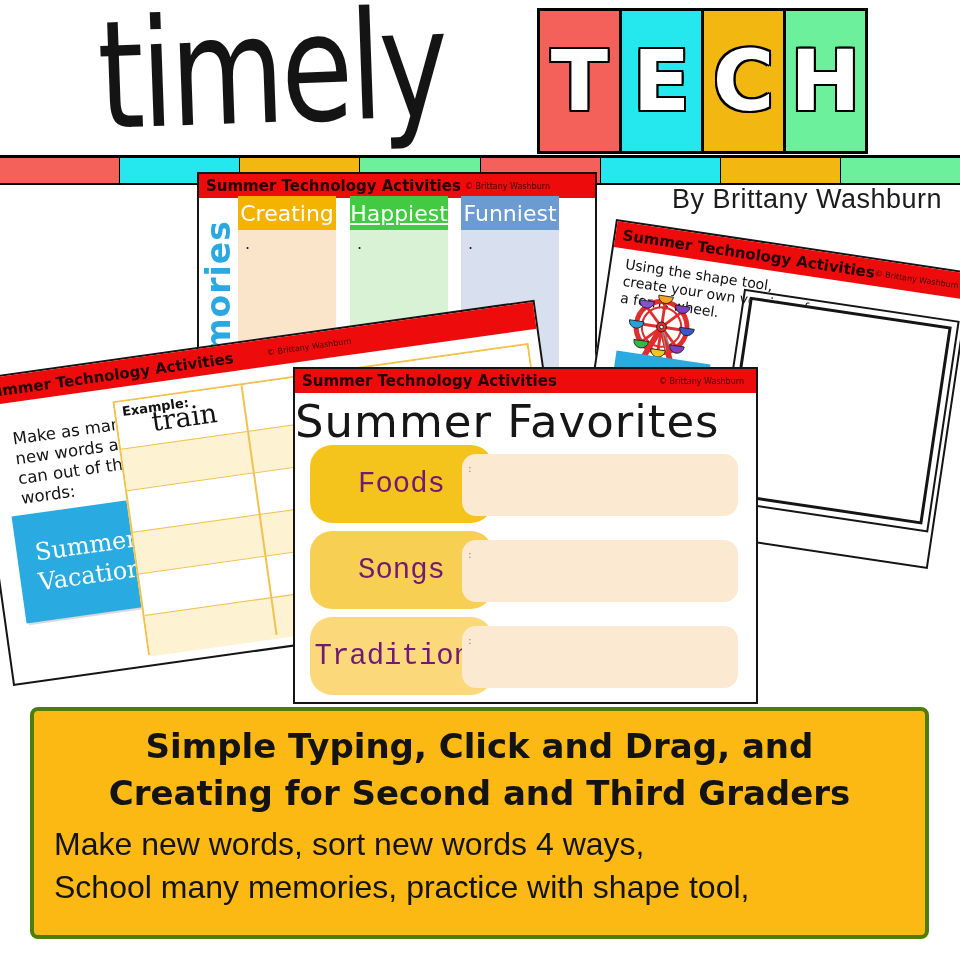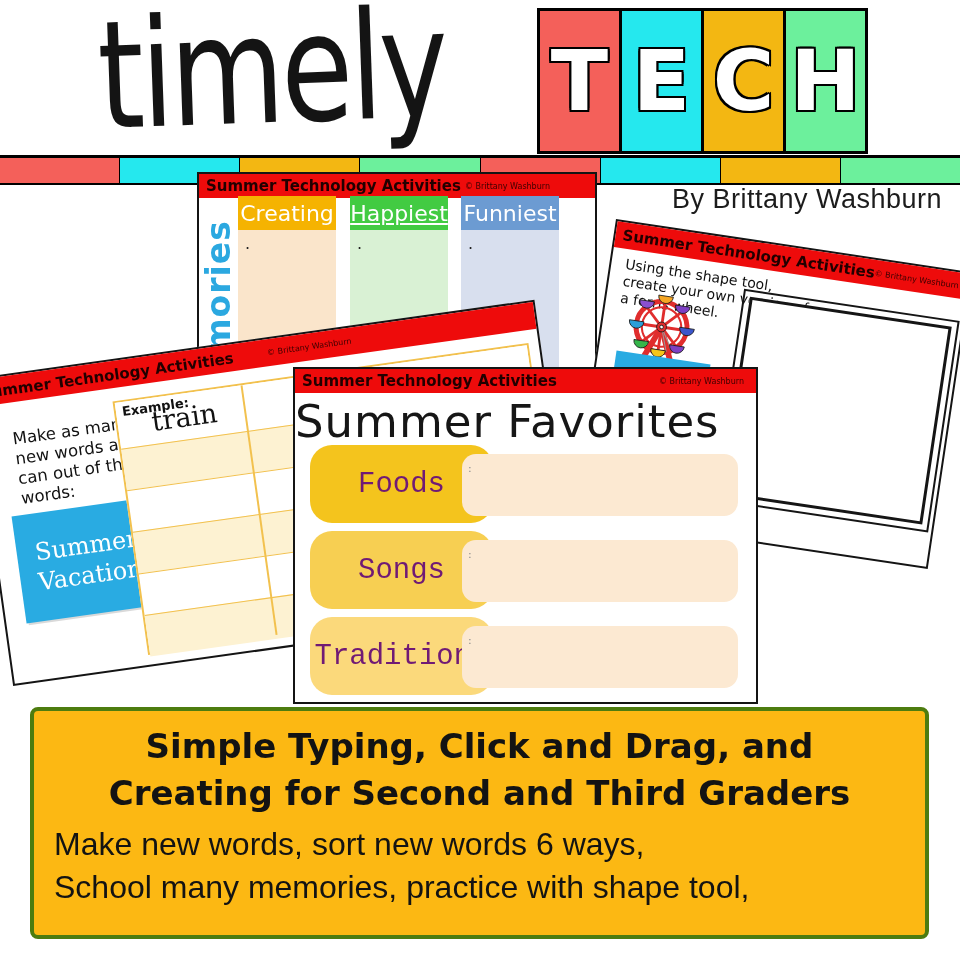--- a/index.html
+++ b/index.html
@@ -259,16 +259,16 @@
   <div class="fbtn fbtn3">Traditions</div>
   <div class="frow frow3">:</div>
 </div>
 
 <div class="abs footer">
   <div class="ttl">
     <div>Simple Typing, Click and Drag, and</div>
     <div>Creating for Second and Third Graders</div>
   </div>
   <div class="body">
-    <div>Make new words, sort new words 6 ways,</div>
+    <div>Make new words, sort new words 4 ways,</div>
     <div>School many memories, practice with shape tool,</div>
   </div>
 </div>
 
 </body></html>

